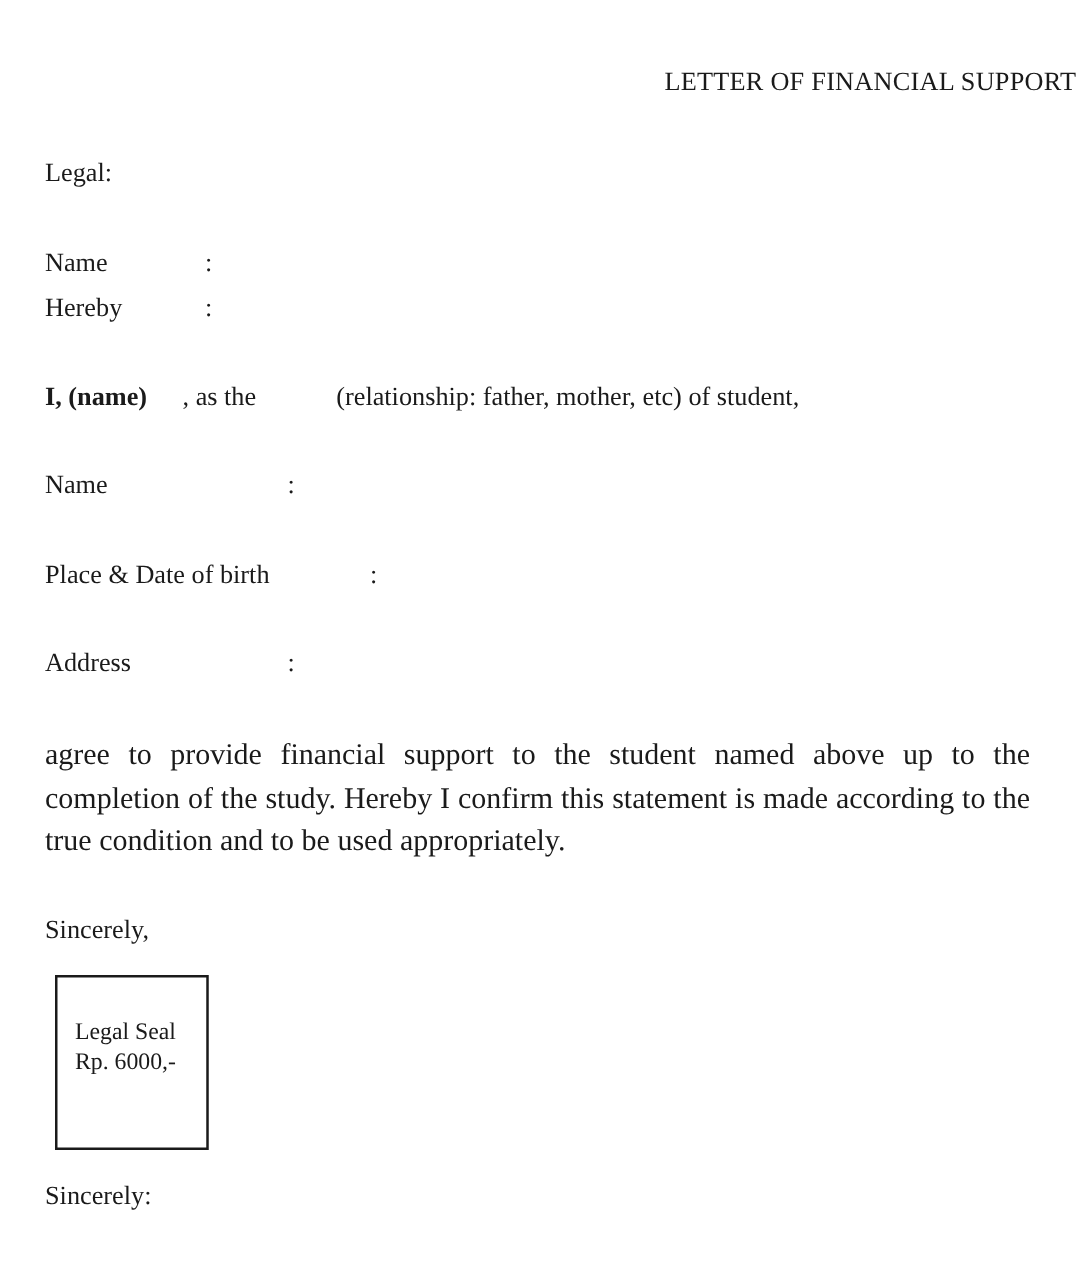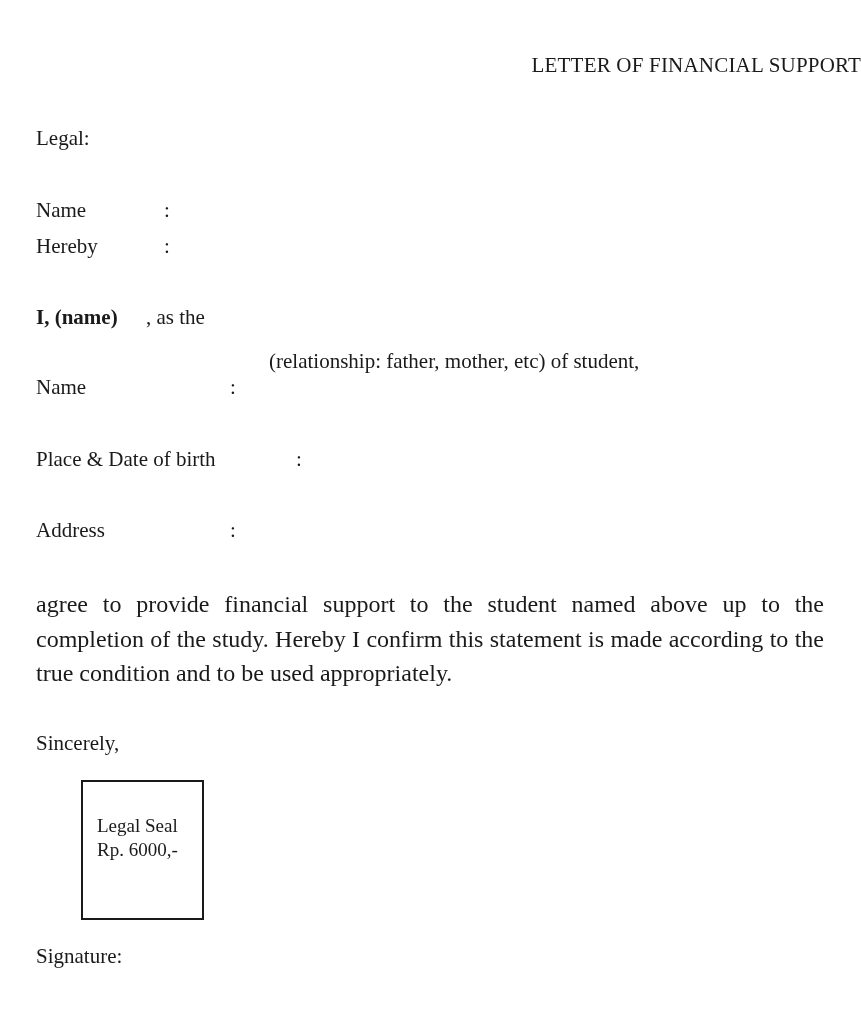--- a/index.html
+++ b/index.html
@@ -45,21 +45,20 @@
       text-align-last: left;
     }
     .seal-box {
       position: absolute;
       left: 44px;
       top: 780px;
       width: 123px;
       height: 140px;
       border: 2px solid #1a1a1a;
       box-sizing: border-box;
-      margin-left: 37px;
     }
     .seal-text {
       position: absolute;
       left: 14px;
       top: 32px;
       font-size: 19px;
       line-height: 24px;
       white-space: nowrap;
     }
     .seal-text div { display: block; }
@@ -81,21 +80,21 @@
   </div>
 
   <div class="line" style="top:234px;">
     <span class="label">Hereby</span>
     <span class="colon" style="left:128px;">:</span>
   </div>
 
   <div class="line" style="top:305px;">
     <span class="stmt-part" style="left:0;font-weight:bold;">I, (name)</span>
     <span class="stmt-part" style="left:110px;text-align:right;">, as the</span>
-    <span class="stmt-part" style="left:233px;margin-top:44px;">(relationship: father, mother, etc) of student,</span>
+    <span class="stmt-part" style="left:233px;">(relationship: father, mother, etc) of student,</span>
   </div>
 
   <div class="line" style="top:375px;">
     <span class="label">Name</span>
     <span class="colon" style="left:194px;">:</span>
   </div>
 
   <div class="line" style="top:447px;">
     <span class="label">Place &amp; Date of birth</span>
     <span class="colon" style="left:260px;">:</span>
@@ -113,16 +112,16 @@
   </div>
 
   <div class="seal-box">
     <div class="seal-text">
       <div>Legal Seal</div>
       <div>Rp. 6000,-</div>
     </div>
   </div>
 
   <div class="line" style="top:944px;">
-    <span class="label">Signature:</span>
+    <span class="label">Sincerely:</span>
   </div>
 
 </div>
 
 </body></html>

